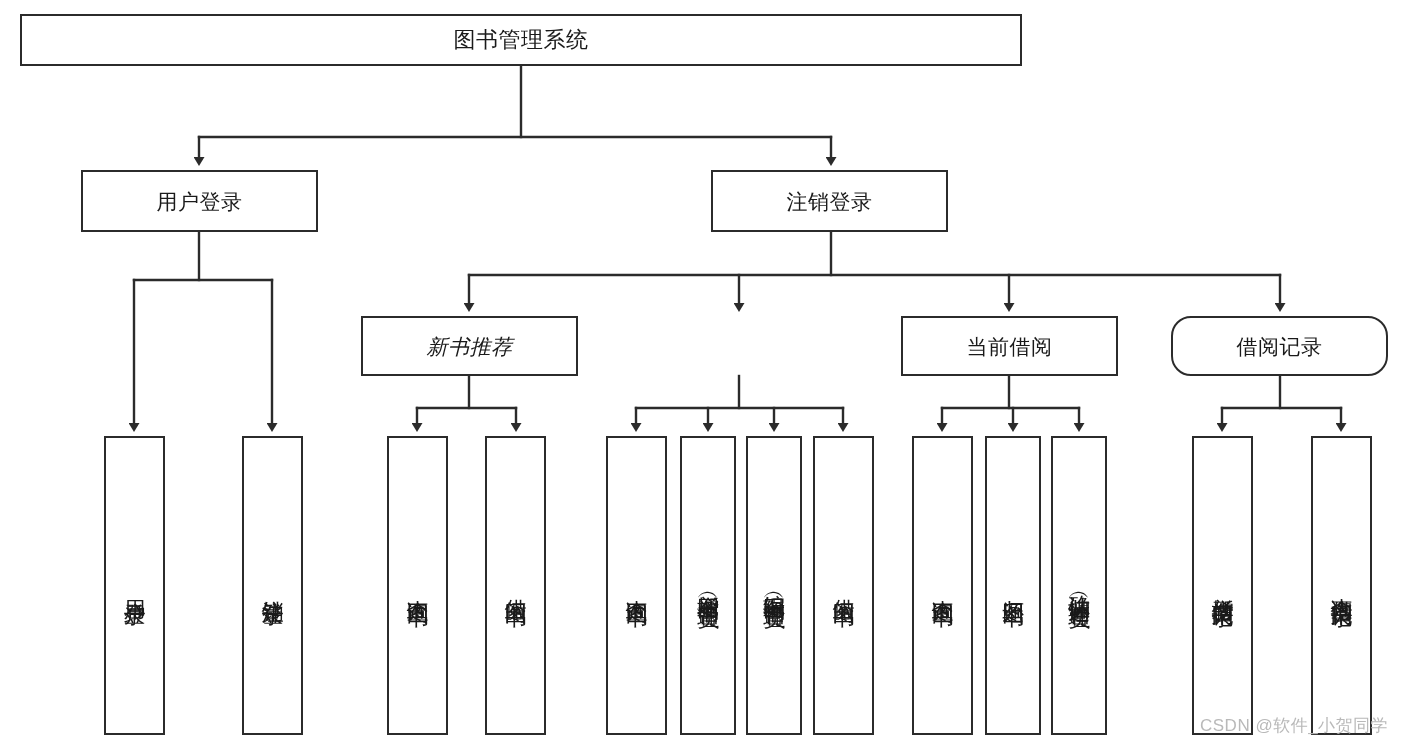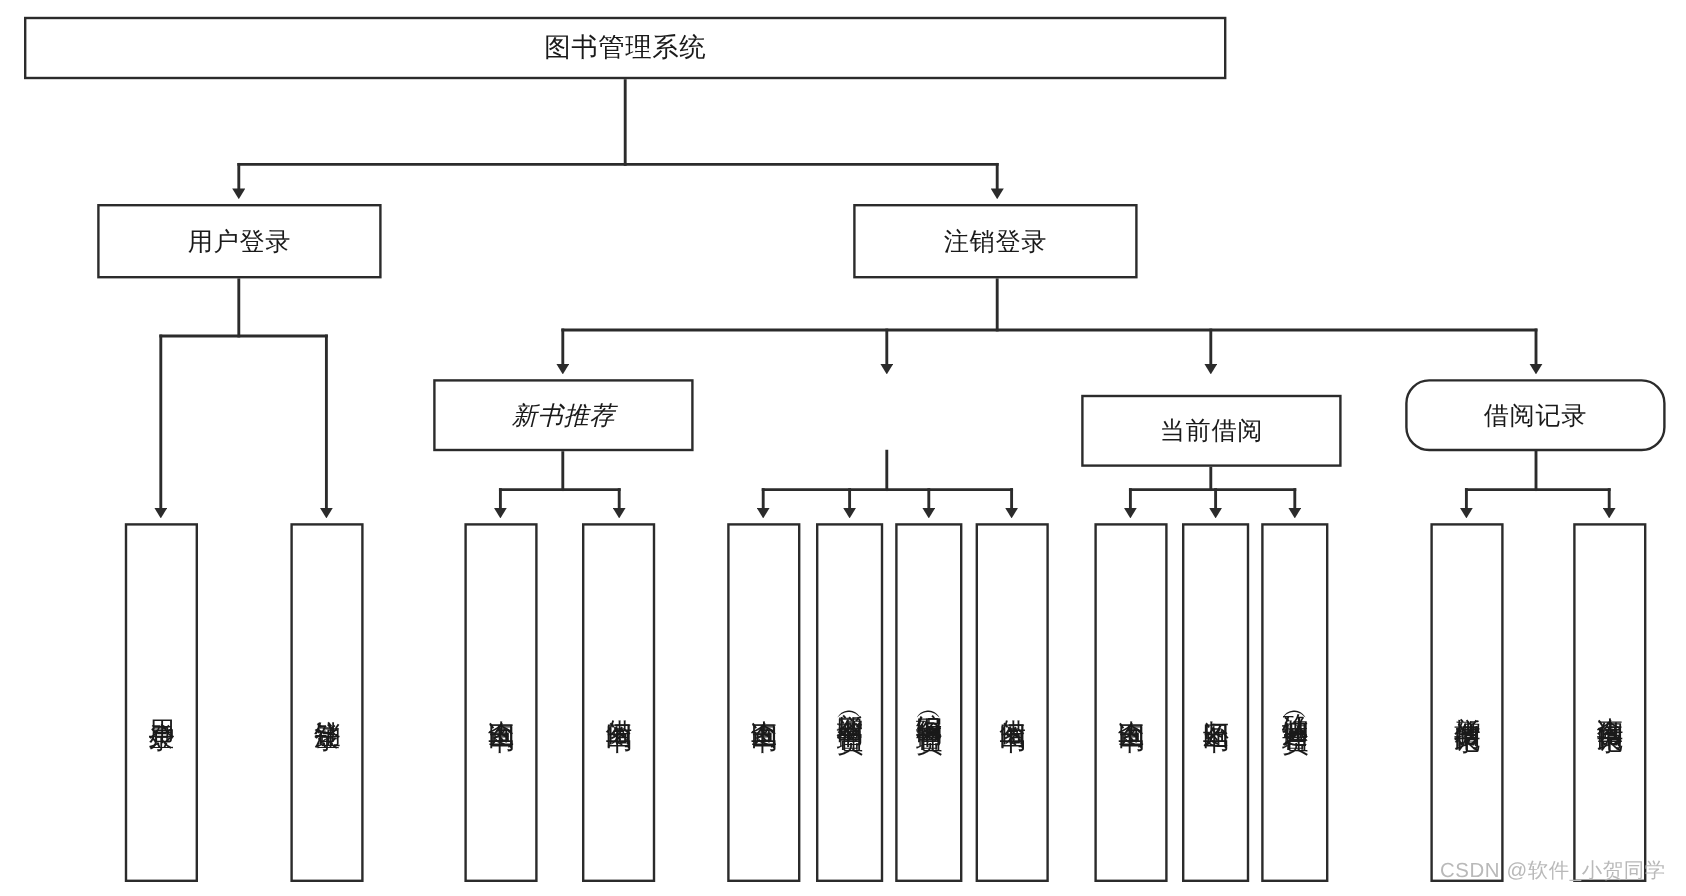--- a/index.html
+++ b/index.html
@@ -134,21 +134,21 @@
   <div class="node h" style="left:81px; top:170px; width:237px; height:62px;">
     <span class="label">用户登录</span>
   </div>
   <div class="node h" style="left:711px; top:170px; width:237px; height:62px;">
     <span class="label">注销登录</span>
   </div>
 
   <div class="node h" style="left:361px; top:316px; width:217px; height:60px;font-style:italic;">
     <span class="label">新书推荐</span>
   </div>
-  <div class="node h" style="left:901px; top:329px; width:217px; height:60px;">
+  <div class="node h" style="left:901px; top:316px; width:217px; height:60px;">
     <span class="label">当前借阅</span>
   </div>
   <div class="node h" style="left:1171px; top:316px; width:217px; height:60px;border-radius:20px;">
     <span class="label">借阅记录</span>
   </div>
 
   <div class="node v" style="left:104px; top:436px; width:61px; height:299px;">
     <span class="label">用户登录</span>
   </div>
   <div class="node v" style="left:242px; top:436px; width:61px; height:299px;">

